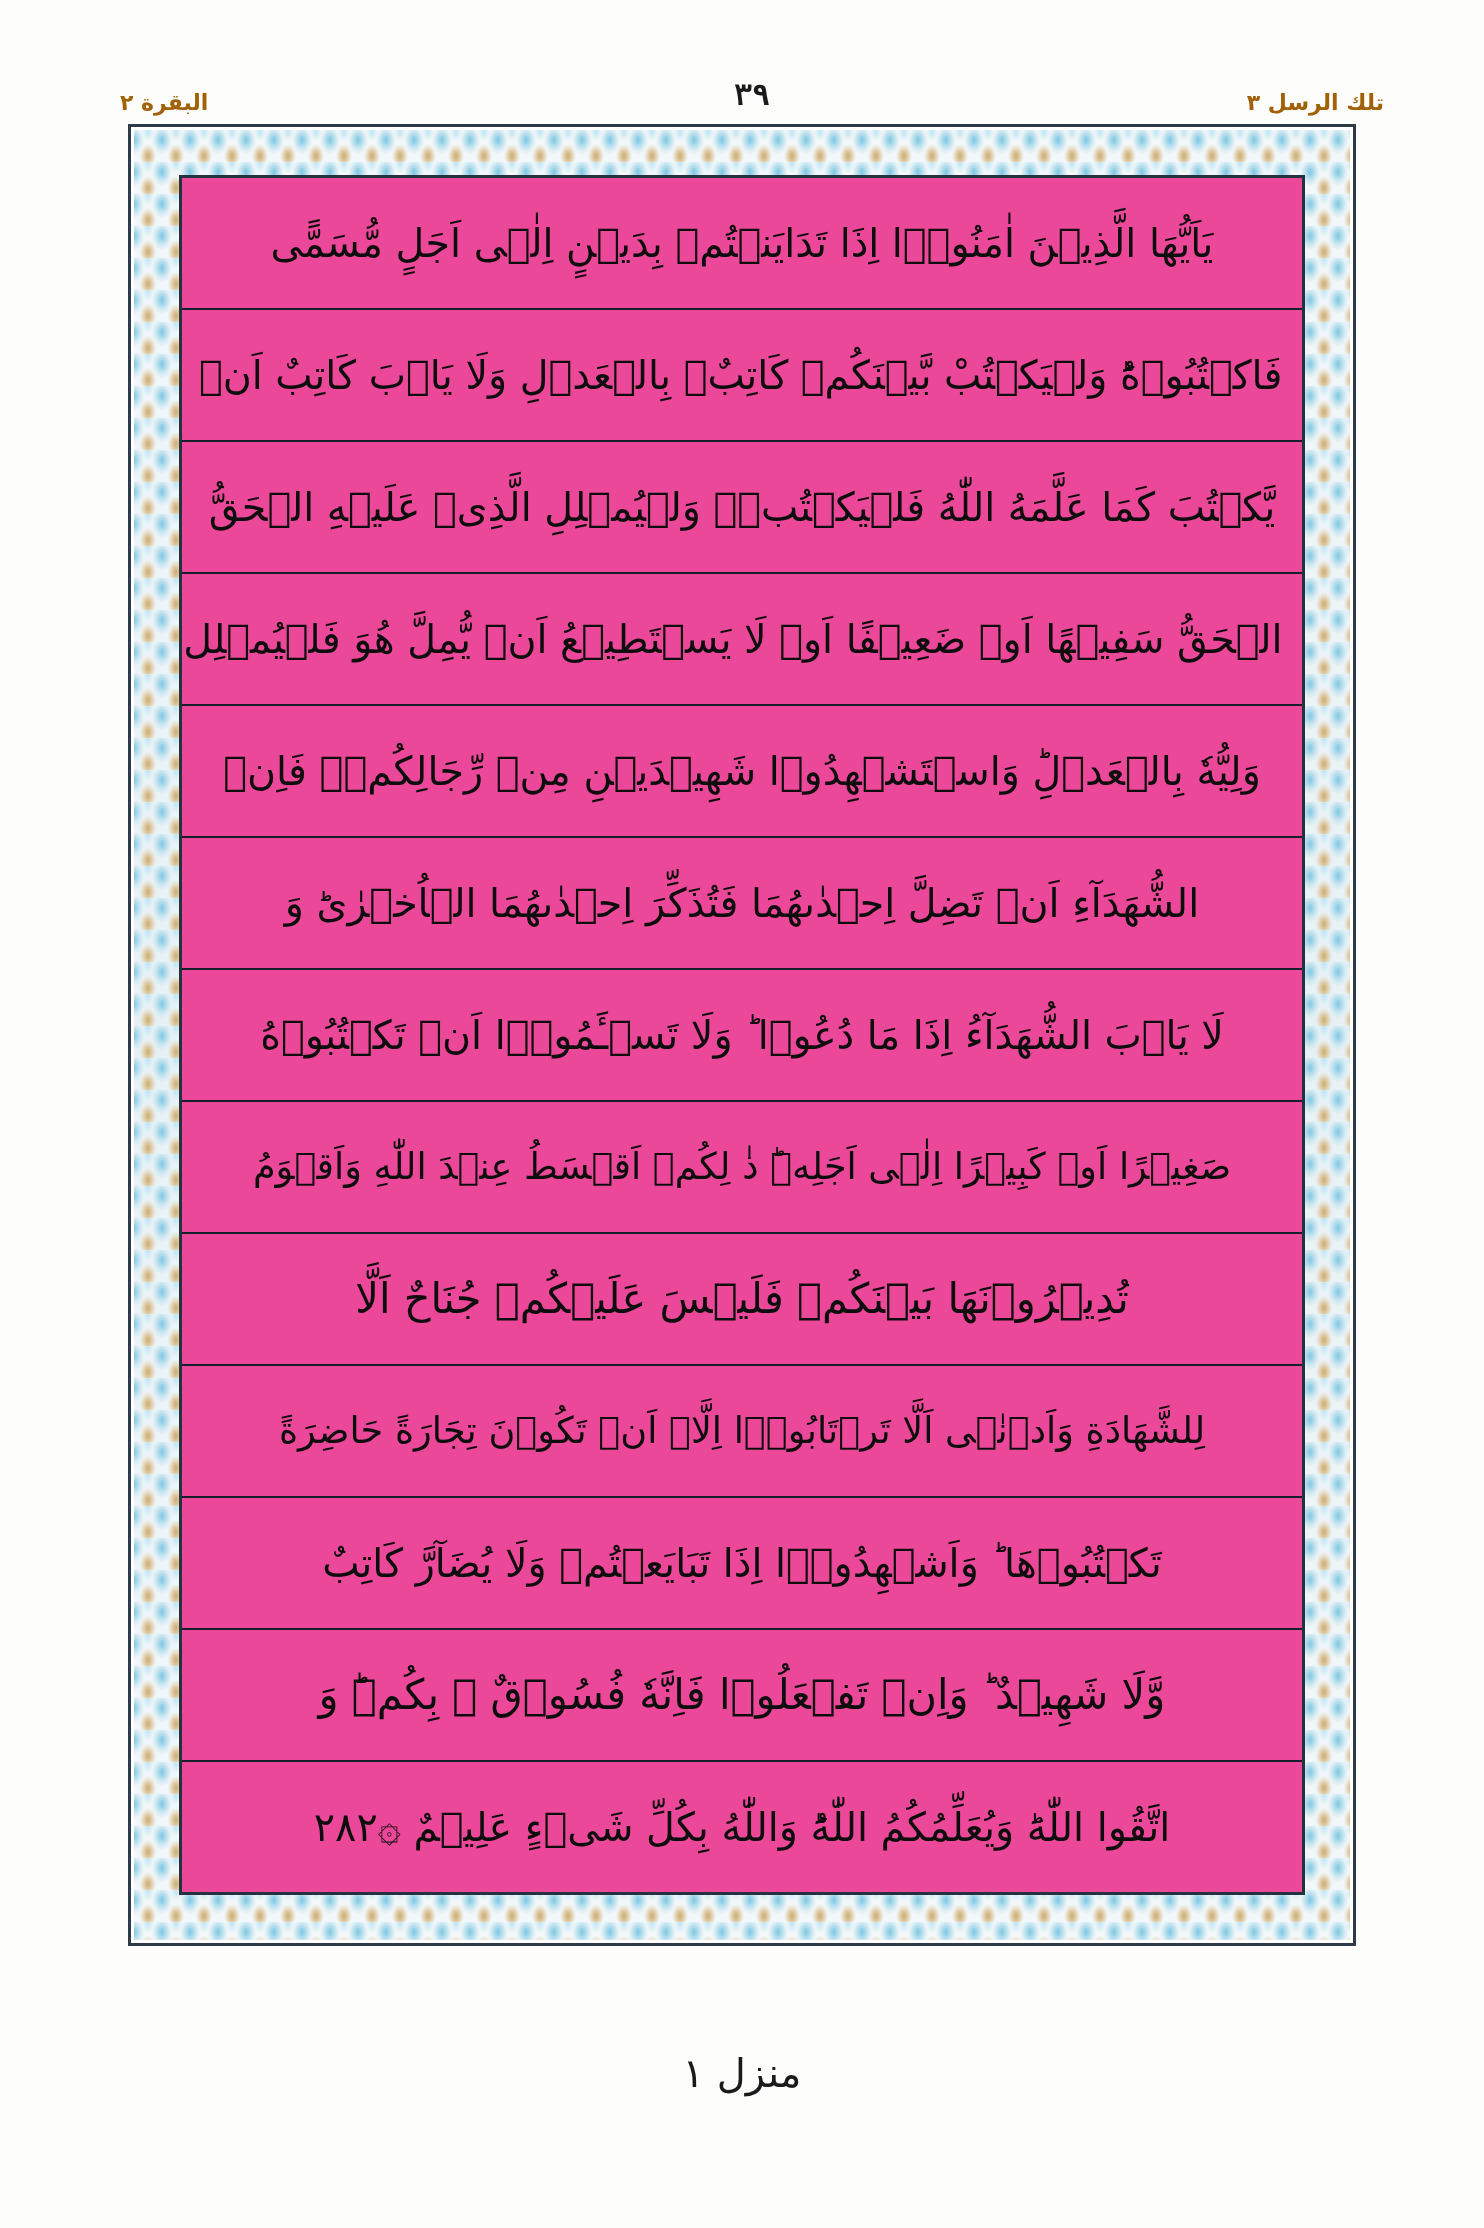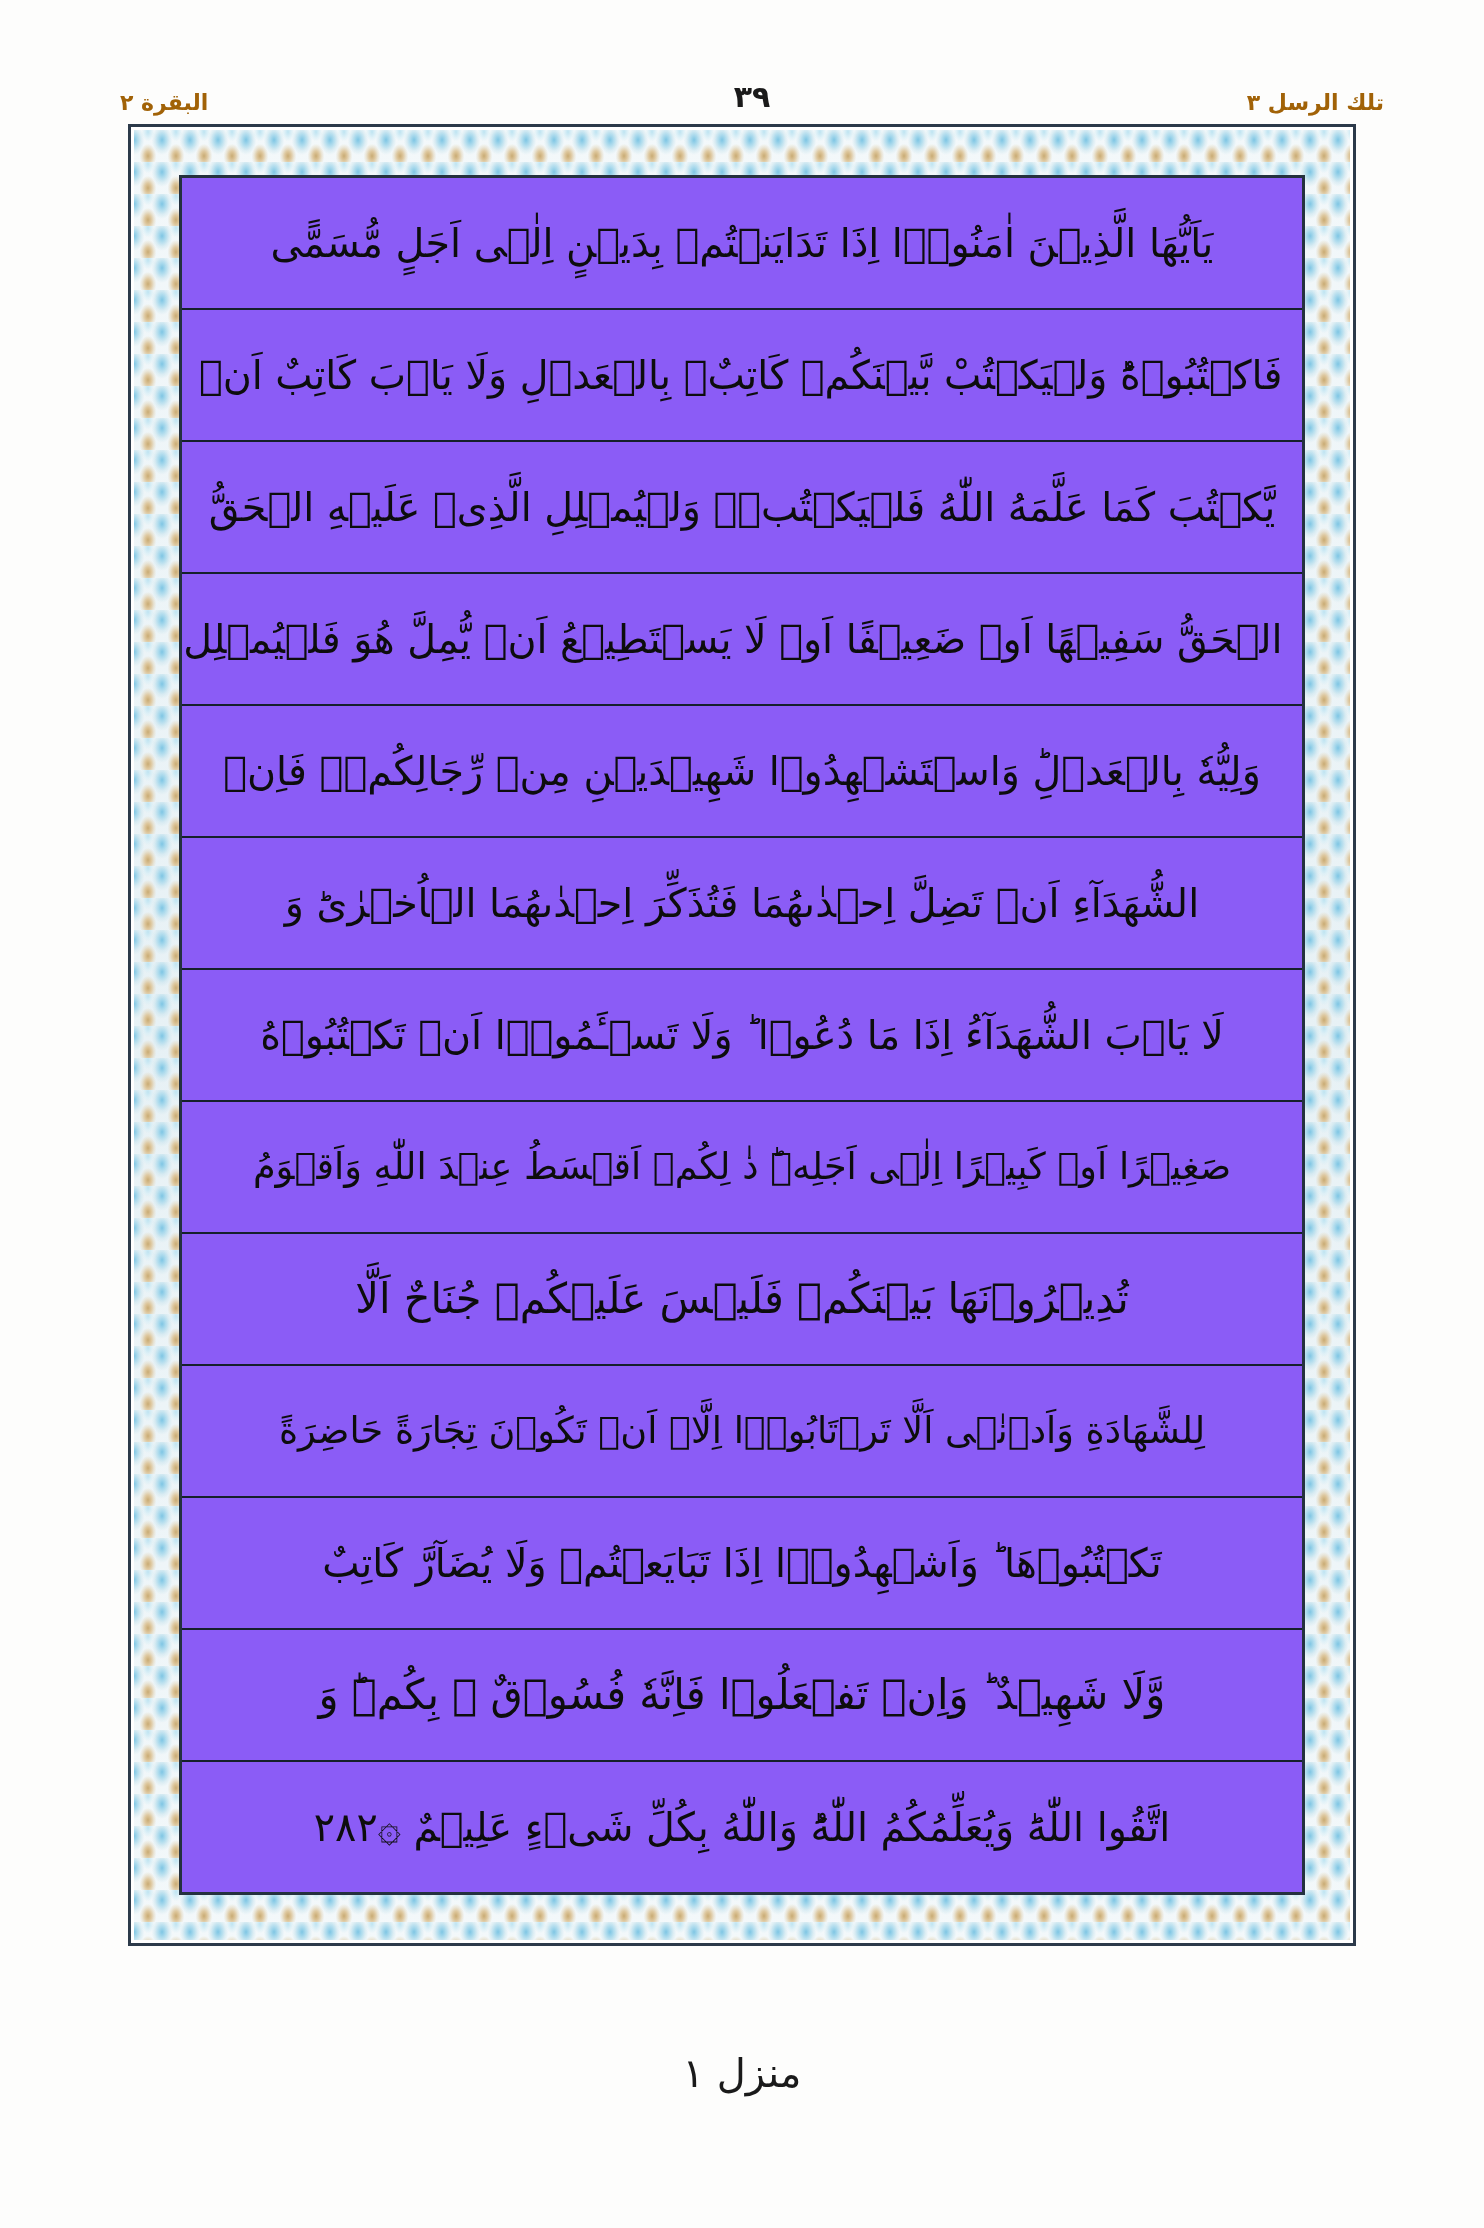--- a/index.html
+++ b/index.html
@@ -43,20 +43,21 @@
     line-height: 1;
   }
   .header-center {
     font-size: 30px;
     font-weight: 700;
     color: #1a1a1a;
     position: absolute;
     left: 50%;
     transform: translateX(-50%);
     bottom: 0;
+    font-family: Liberation Mono, monospace;
   }
 
   
   .frame-outer {
     position: absolute;
     top: 124px;
     left: 128px;
     width: 1228px;
     height: 1822px;
     box-sizing: border-box;
@@ -80,21 +81,21 @@
     background-size: 28px 32px, 28px 32px, 28px 32px, 28px 32px, 100% 100%;
     background-repeat: repeat, repeat, repeat, repeat, no-repeat;
   }
 
   .frame-inner-well {
     position: absolute;
     top: 48px;
     left: 48px;
     right: 48px;
     bottom: 48px;
-    background: #8b5cf6;
+    background: #ec4899;
     border: 3px solid #24313f;
     box-sizing: border-box;
     overflow: hidden;
   }
 
   
   .text-block {
     position: absolute;
     inset: 0;
     display: flex;

